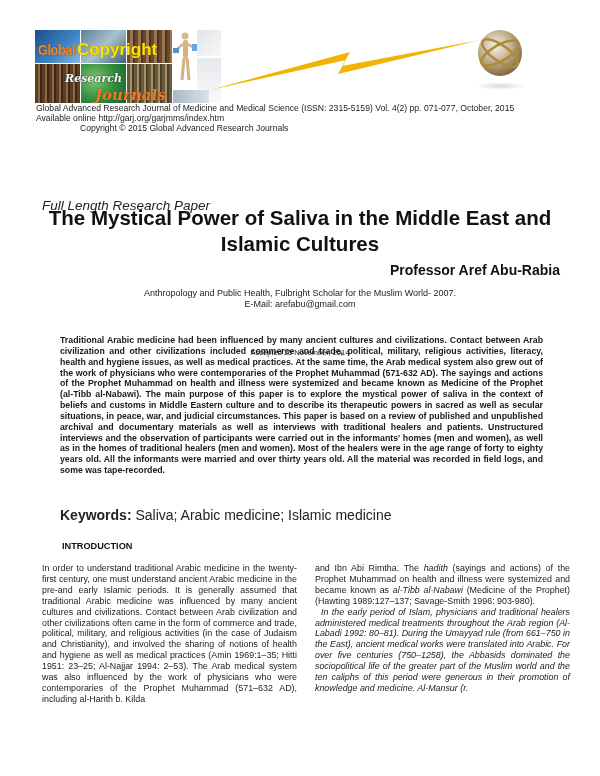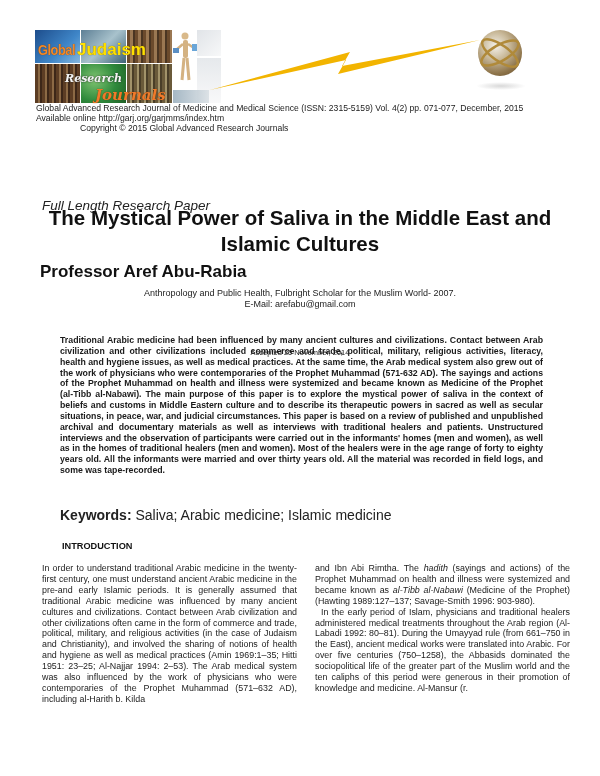--- a/index.html
+++ b/index.html
@@ -34,35 +34,35 @@
     #globe-shadow { left: 476px; top: 82px; width: 50px; height: 8px; border-radius: 50%; background: radial-gradient(ellipse,#d8d8d8,#ffffff 70%); }
 
     .journal-line { left: 36px; font-size: 8.6px; color: #222; white-space: nowrap; line-height: 10px; }
     #jl1 { top: 103px; }
     #jl2 { top: 113px; }
     #jl3 { top: 123px; margin-left: 44px; }
 
     
     #paper-type { left: 42px; top: 170px; font-size: 13.5px; font-style: italic; color: #222; margin-top: 28px; }
     #title { left: 40px; top: 205px; width: 520px; text-align: center; font-weight: bold; font-size: 20.5px; line-height: 26px; color: #111; }
-    #author { left: 40px; top: 262px; width: 520px; text-align: left; font-weight: bold; font-size: 17px; color: #111; }
+    #author { left: 40px; top: 262px; width: 520px; text-align: right; font-weight: bold; font-size: 14px; color: #111; }
     #affil { left: 40px; top: 288px; width: 520px; text-align: center; font-size: 9px; line-height: 11px; color: #222; }
     #accepted { left: 40px; top: 320px; width: 520px; text-align: center; font-size: 7.5px; color: #222; margin-top: 28px; }
 
     #abstract { left: 60px; top: 335px; width: 483px; font-weight: bold; font-size: 8.75px; line-height: 10.85px; text-align: justify; color: #1a1a1a; }
     #keywords { left: 60px; top: 507px; font-size: 14px; color: #222; }
     #keywords b { font-weight: bold; }
 
     #intro-heading { left: 42px; top: 541px; font-weight: bold; font-size: 9.2px; color: #111; padding-left: 20px; }
 
     .col { top: 563px; width: 255px; font-size: 8.9px; line-height: 10.9px; text-align: justify; color: #222; }
     #col1 { left: 42px; }
     #col2 { left: 315px; }
     .col p { margin: 0; }
-    .col p.indent { text-indent: 6px; }
+    .col p.indent { text-indent: 6px; font-style: italic; }
     .col i { font-style: italic; }
   </style>
 </head>
 <body>
 
 <div id="banner" class="abs">
   <div class="tile t1"></div>
   <div class="tile t2"></div>
   <div class="tile t3"></div>
   <div class="tile t4"></div>
@@ -78,39 +78,39 @@
       <rect x="19" y="14" width="5" height="7" fill="#6aa6d8"></rect>
       <line x1="11" y1="28" x2="9" y2="50" stroke="#d4b282" stroke-width="3"></line>
       <line x1="14" y1="28" x2="16" y2="50" stroke="#d4b282" stroke-width="3"></line>
     </svg>
   </div>
   <div class="tile t8"></div>
   <div class="tile t9"></div>
   <div class="tile t10"></div>
 
   <span class="abs logo-global">Global</span>
-  <span class="abs logo-advanced">Judaism</span>
+  <span class="abs logo-advanced">Copyright</span>
   <span class="abs logo-research">Research</span>
   <span class="abs logo-journals">Journals</span>
 </div>
 
 <div id="bolt" class="abs">
   <svg width="270" height="55" viewBox="0 0 270 55">
     <path d="M0 50 L140 12 L132 26 L270 0 L128 34 L136 20 Z" fill="#f2b400"></path>
   </svg>
 </div>
 <div id="globe-shadow" class="abs"></div>
 <div id="globe" class="abs">
   <svg width="44" height="46" viewBox="0 0 44 46">
     <ellipse cx="22" cy="23" rx="21" ry="8" fill="none" stroke="#b08a3a" stroke-width="2.5" transform="rotate(-30 22 23)"></ellipse>
     <ellipse cx="22" cy="23" rx="21" ry="8" fill="none" stroke="#b08a3a" stroke-width="2.5" transform="rotate(35 22 23)"></ellipse>
   </svg>
 </div>
 
-<div id="jl1" class="abs journal-line">Global Advanced Research Journal of Medicine and Medical Science (ISSN: 2315-5159) Vol. 4(2) pp. 071-077, December, 2015</div>
+<div id="jl1" class="abs journal-line">Global Advanced Research Journal of Medicine and Medical Science (ISSN: 2315-5159) Vol. 4(2) pp. 071-077, October, 2015</div>
 <div id="jl2" class="abs journal-line">Available online http://garj.org/garjmms/index.htm</div>
 <div id="jl3" class="abs journal-line">Copyright © 2015 Global Advanced Research Journals</div>
 
 <div id="paper-type" class="abs">Full Length Research Paper</div>
 <div id="title" class="abs">The Mystical Power of Saliva in the Middle East and Islamic Cultures</div>
 <div id="author" class="abs">Professor Aref Abu-Rabia</div>
 <div id="affil" class="abs">
   <div>Anthropology and Public Health, Fulbright Scholar for the Muslim World- 2007.</div>
   <div>E-Mail: arefabu@gmail.com</div>
 </div>

